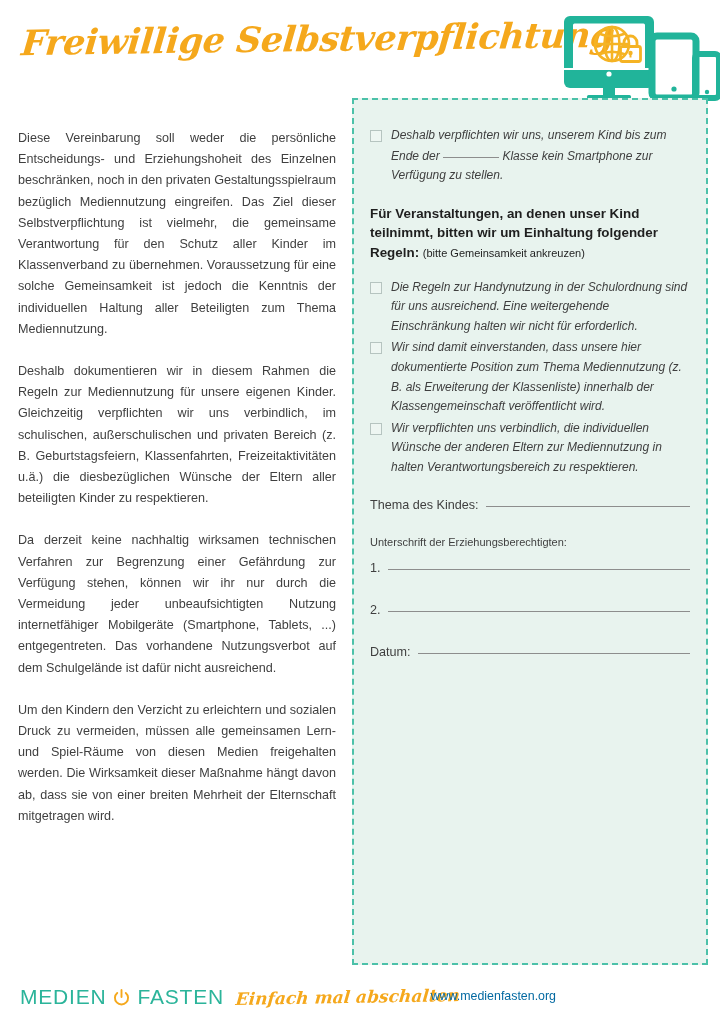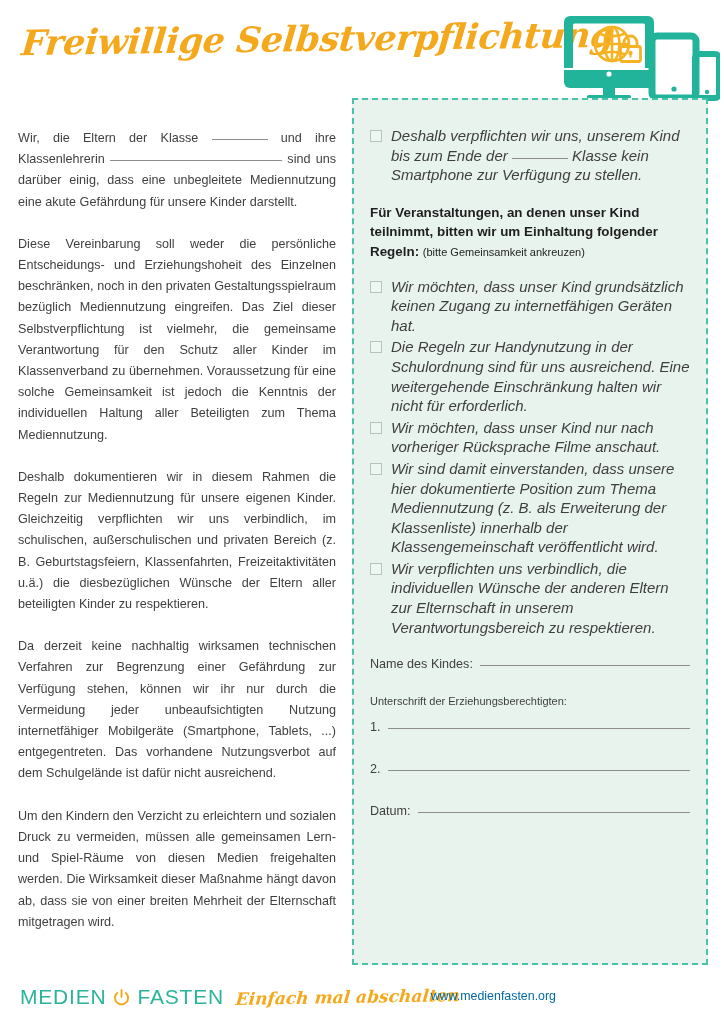--- a/index.html
+++ b/index.html
@@ -98,21 +98,21 @@
     width: 10px;
     height: 10px;
     border: 1.4px solid #b6c4c0;
     background: #eef6f2;
     margin-top: 4px;
     margin-right: 9px;
   }
   .cb-text {
     flex: 1 1 auto;
     font-style: italic;
-    font-size: 15px;
+    font-size: 12px;
     line-height: 19.6px;
     color: #3f3f3f;
   }
 
   #pledge-block { margin-bottom: 18px; }
 
   #rules-heading {
     font-weight: bold;
     font-size: 13.4px;
     line-height: 19.6px;
@@ -235,23 +235,20 @@
       <circle cx="118" cy="81" r="2.6" fill="#21b49a"></circle>
 
       <rect x="139" y="46" width="24" height="44" rx="4" fill="none" stroke="#21b49a" stroke-width="6"></rect>
       <circle cx="151" cy="84" r="2.2" fill="#21b49a"></circle>
     </svg>
   </div>
 </div>
 
 <div id="left-column">
 
-  <p class="para">
-    <span>Wir, die Eltern der Klasse </span><span class="blank blank-sm"></span><span> und ihre Klassenlehrerin </span><span class="blank blank-lg"></span><span> sind uns darüber einig, dass eine unbegleitete Mediennutzung eine akute Gefährdung für unsere Kinder darstellt.</span>
-  </p>
 
   <p class="para">Diese Vereinbarung soll weder die persönliche Entscheidungs- und Erziehungshoheit des Einzelnen beschränken, noch in den privaten Gestaltungsspielraum bezüglich Mediennutzung eingreifen. Das Ziel dieser Selbstverpflichtung ist vielmehr, die gemeinsame Verantwortung für den Schutz aller Kinder im Klassenverband zu übernehmen. Voraussetzung für eine solche Gemeinsamkeit ist jedoch die Kenntnis der individuellen Haltung aller Beteiligten zum Thema Mediennutzung.</p>
 
   <p class="para">Deshalb dokumentieren wir in diesem Rahmen die Regeln zur Mediennutzung für unsere eigenen Kinder. Gleichzeitig verpflichten wir uns verbindlich, im schulischen, außerschulischen und privaten Bereich (z. B. Geburtstagsfeiern, Klassenfahrten, Freizeitaktivitäten u.ä.) die diesbezüglichen Wünsche der Eltern aller beteiligten Kinder zu respektieren.</p>
 
   <p class="para">Da derzeit keine nachhaltig wirksamen technischen Verfahren zur Begrenzung einer Gefährdung zur Verfügung stehen, können wir ihr nur durch die Vermeidung jeder unbeaufsichtigten Nutzung internetfähiger Mobilgeräte (Smartphone, Tablets, ...) entgegentreten. Das vorhandene Nutzungsverbot auf dem Schulgelände ist dafür nicht ausreichend.</p>
 
   <p class="para">Um den Kindern den Verzicht zu erleichtern und sozialen Druck zu vermeiden, müssen alle gemeinsamen Lern- und Spiel-Räume von diesen Medien freigehalten werden. Die Wirksamkeit dieser Maßnahme hängt davon ab, dass sie von einer breiten Mehrheit der Elternschaft mitgetragen wird.</p>
 </div>
 
@@ -265,44 +262,36 @@
   </div>
 
   <div id="rules-heading">
     <span>Für Veranstaltungen, an denen unser Kind teilnimmt, bitten wir um Einhaltung folgender Regeln:</span>
     <span id="rules-hint">(bitte Gemeinsamkeit ankreuzen)</span>
   </div>
 
   <div id="rules-list">
     <div class="cb-row">
       <span class="checkbox"></span>
-      <span class="cb-text">Wir möchten, dass unser Kind grundsätzlich keinen Zugang zu internetfähigen Geräten hat.</span>
-    </div>
-    <div class="cb-row">
-      <span class="checkbox"></span>
       <span class="cb-text">Die Regeln zur Handynutzung in der Schulordnung sind für uns ausreichend. Eine weitergehende Einschränkung halten wir nicht für erforderlich.</span>
-    </div>
-    <div class="cb-row">
-      <span class="checkbox"></span>
-      <span class="cb-text">Wir möchten, dass unser Kind nur nach vorheriger Rücksprache Filme anschaut.</span>
     </div>
     <div class="cb-row">
       <span class="checkbox"></span>
       <span class="cb-text">Wir sind damit einverstanden, dass unsere hier dokumentierte Position zum Thema Mediennutzung (z. B. als Erweiterung der Klassenliste) innerhalb der Klassengemeinschaft veröffentlicht wird.</span>
     </div>
     <div class="cb-row">
       <span class="checkbox"></span>
-      <span class="cb-text">Wir verpflichten uns verbindlich, die individuellen Wünsche der anderen Eltern zur Elternschaft in unserem Verantwortungsbereich zu respektieren.</span>
+      <span class="cb-text">Wir verpflichten uns verbindlich, die individuellen Wünsche der anderen Eltern zur Mediennutzung in halten Verantwortungsbereich zu respektieren.</span>
     </div>
   </div>
 
   <div id="form-fields">
 
     <div class="field-row" id="field-name">
-      <span class="field-label">Name des Kindes:</span>
+      <span class="field-label">Thema des Kindes:</span>
       <span class="field-line"></span>
     </div>
 
     <div id="signature-heading">Unterschrift der Erziehungsberechtigten:</div>
 
     <div class="field-row" id="sig-1">
       <span class="field-label">1.</span>
       <span class="field-line"></span>
     </div>
 

